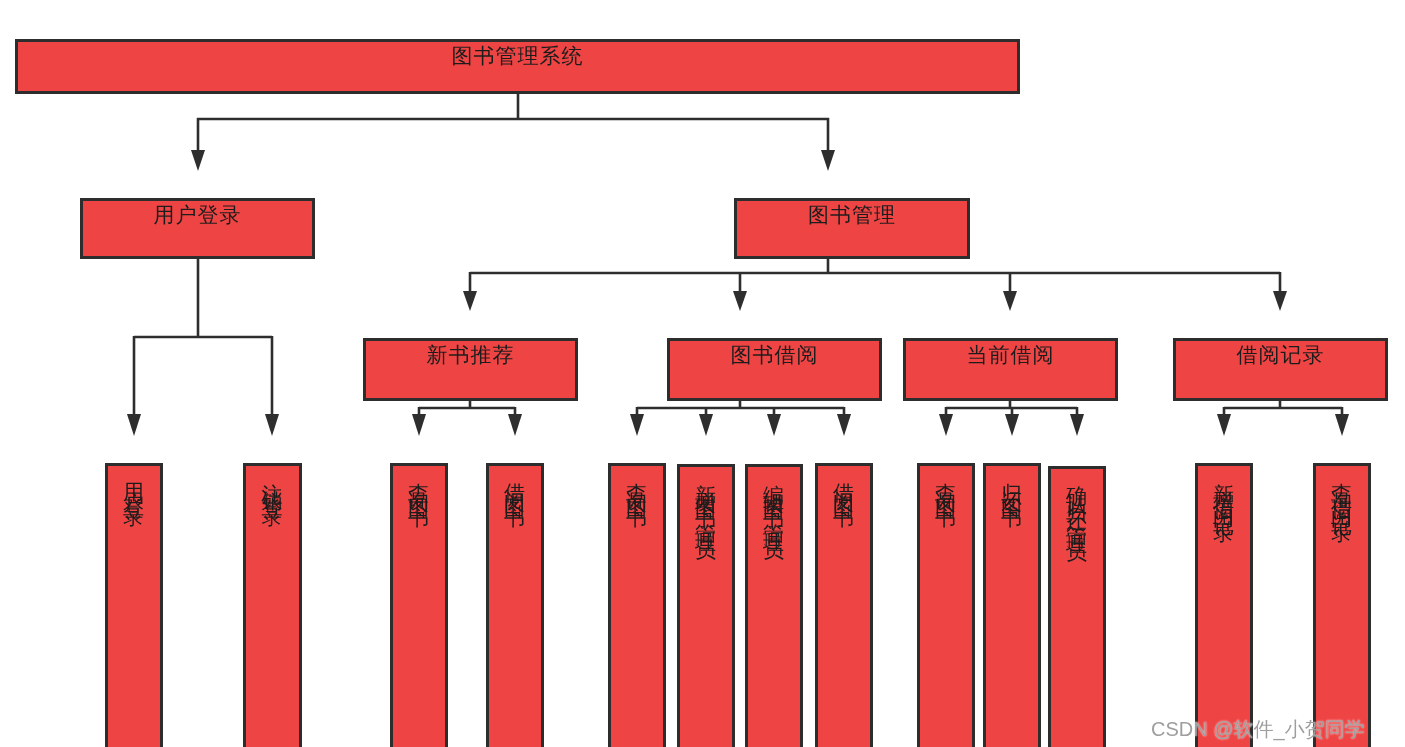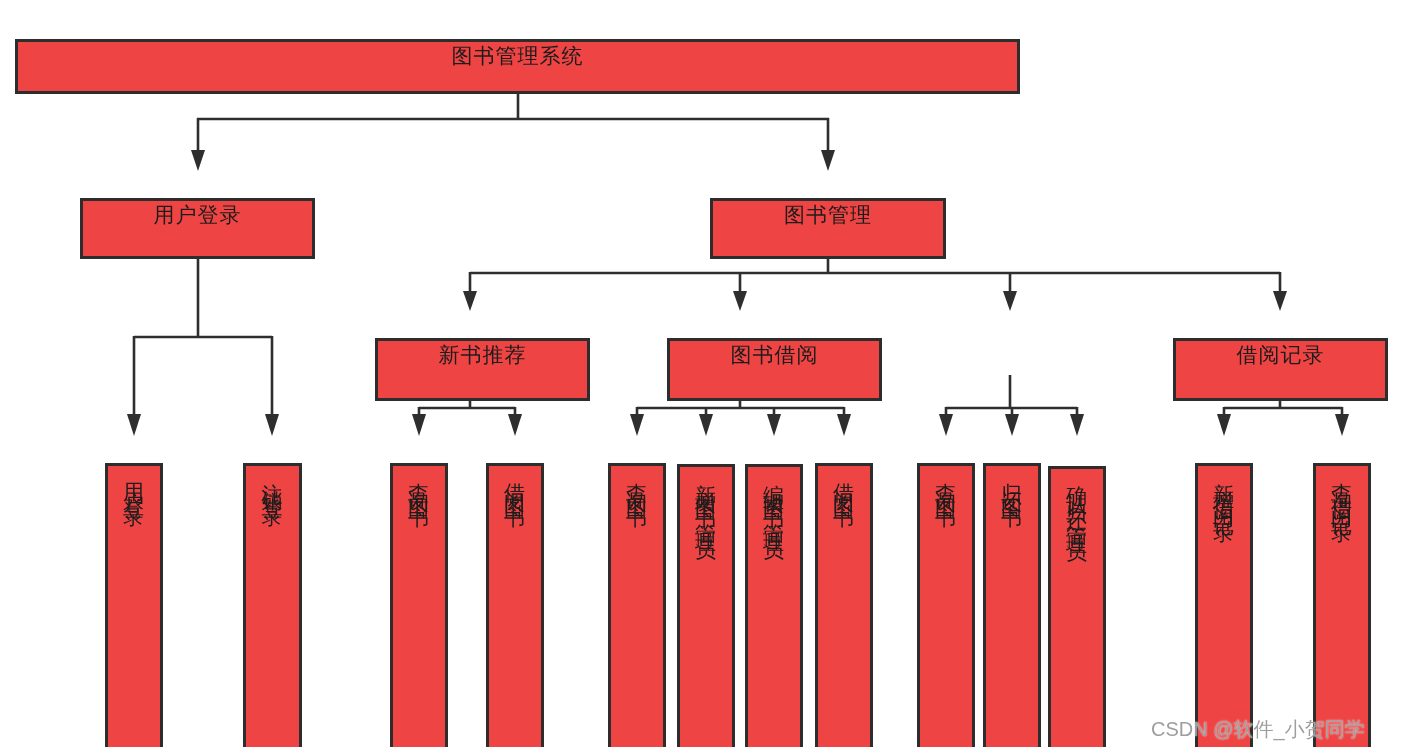--- a/index.html
+++ b/index.html
@@ -122,29 +122,32 @@
     </g>
   </svg>
 
   <div class="node hnode" style="left:15px;top:13px;width:1005px;height:55px">
     <span>图书管理系统</span>
   </div>
 
   <div class="node hnode" style="left:80px;top:172px;width:235px;height:61px">
     <span>用户登录</span>
   </div>
-  <div class="node hnode" style="left:710px;top:172px;width:236px;height:61px">
+  <div class="node hnode" style="left:734px;top:172px;width:236px;height:61px">
     <span>图书管理</span>
   </div>
 
-  <div class="node hnode" style="left:375px;top:312px;width:215px;height:63px">
+  <div class="node hnode" style="left:363px;top:312px;width:215px;height:63px">
     <span>新书推荐</span>
   </div>
   <div class="node hnode" style="left:667px;top:312px;width:215px;height:63px">
     <span>图书借阅</span>
+  </div>
+  <div class="node hnode" style="left:903px;top:312px;width:215px;height:63px">
+    <span>当前借阅</span>
   </div>
   <div class="node hnode" style="left:1173px;top:312px;width:215px;height:63px">
     <span>借阅记录</span>
   </div>
 
   <div class="node vnode" style="left:105px;top:437px;width:58px;height:300px">
     <span>用户登录</span>
   </div>
   <div class="node vnode" style="left:243px;top:437px;width:59px;height:300px">
     <span>注销登录</span>

